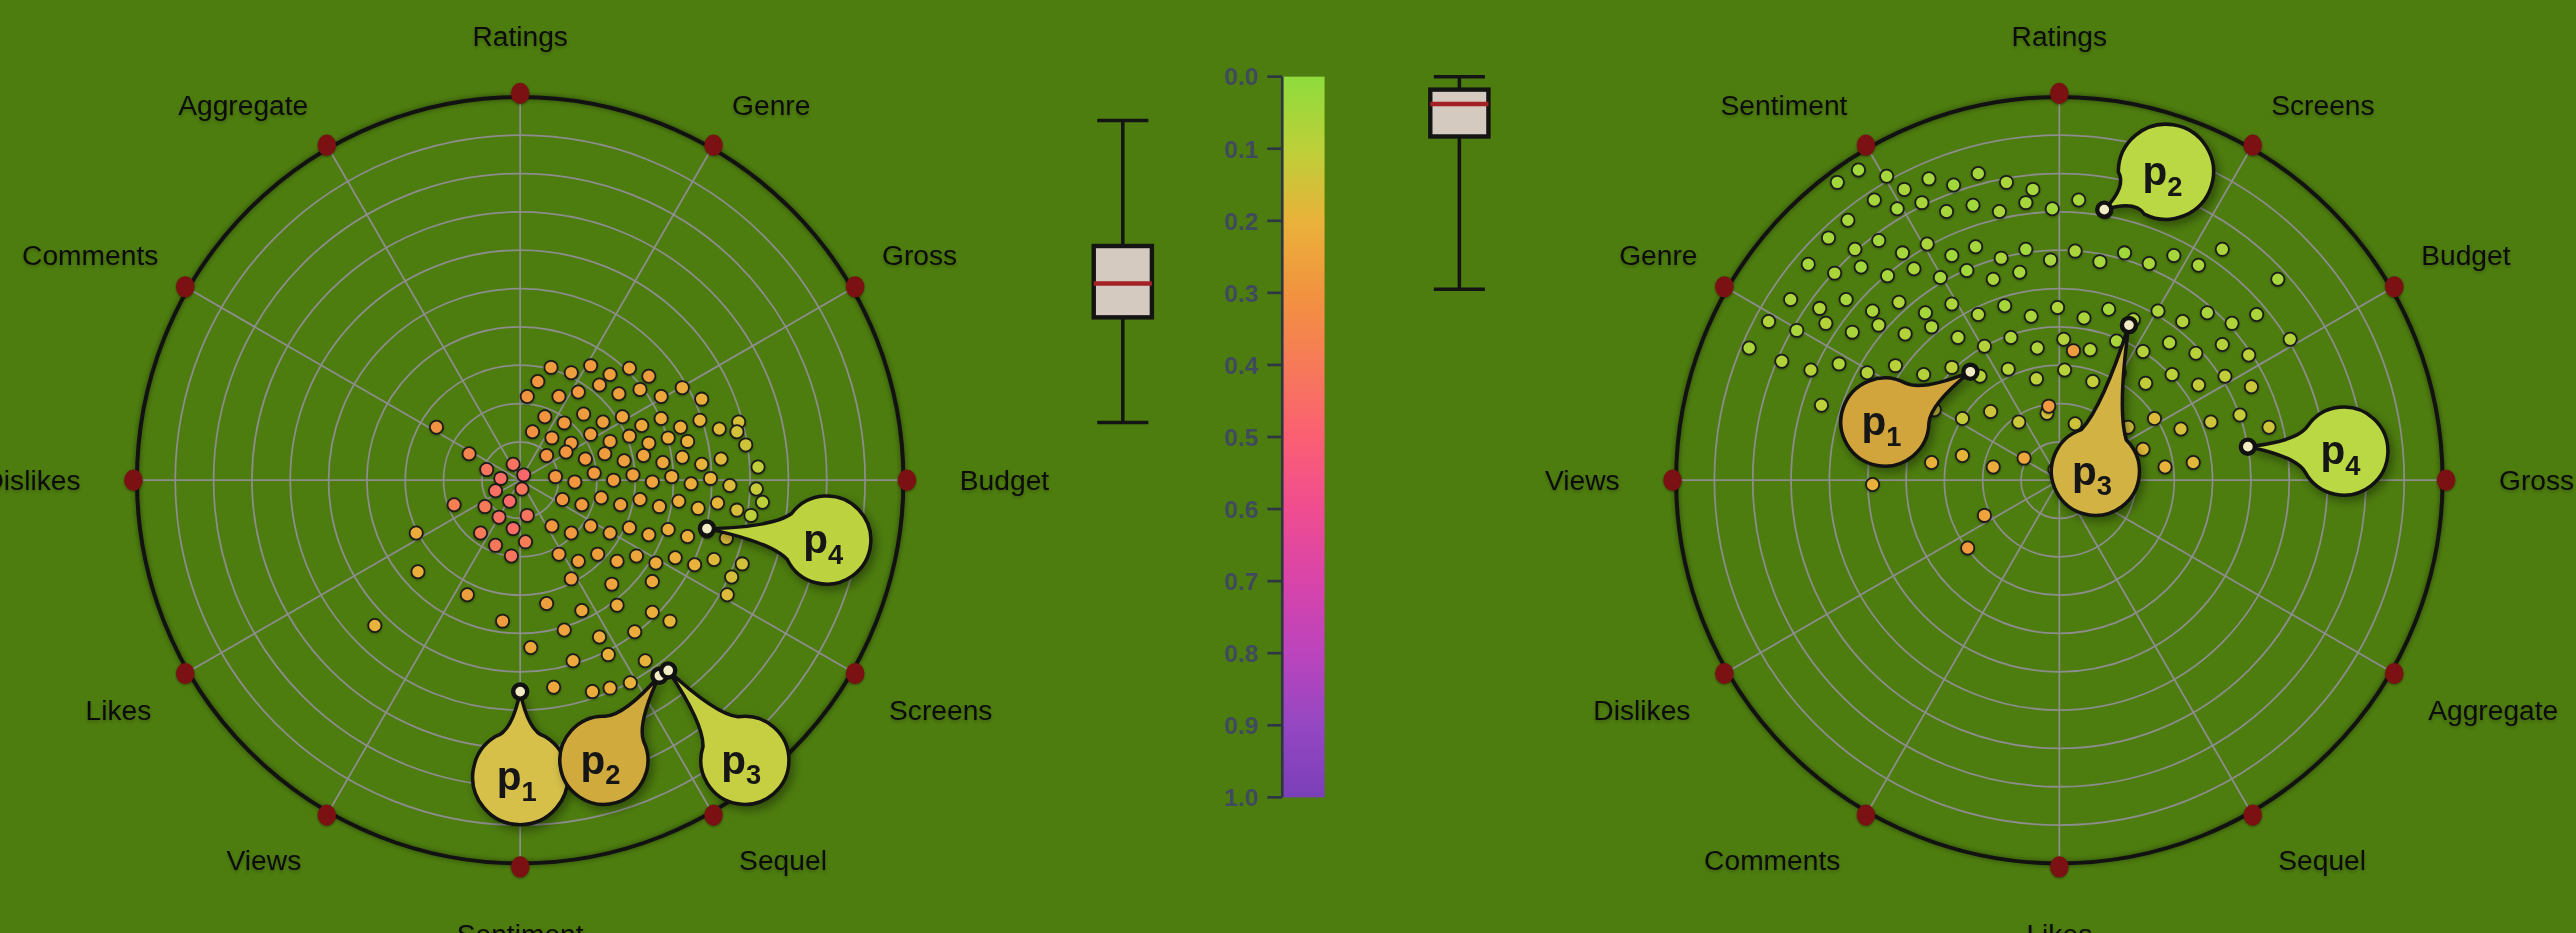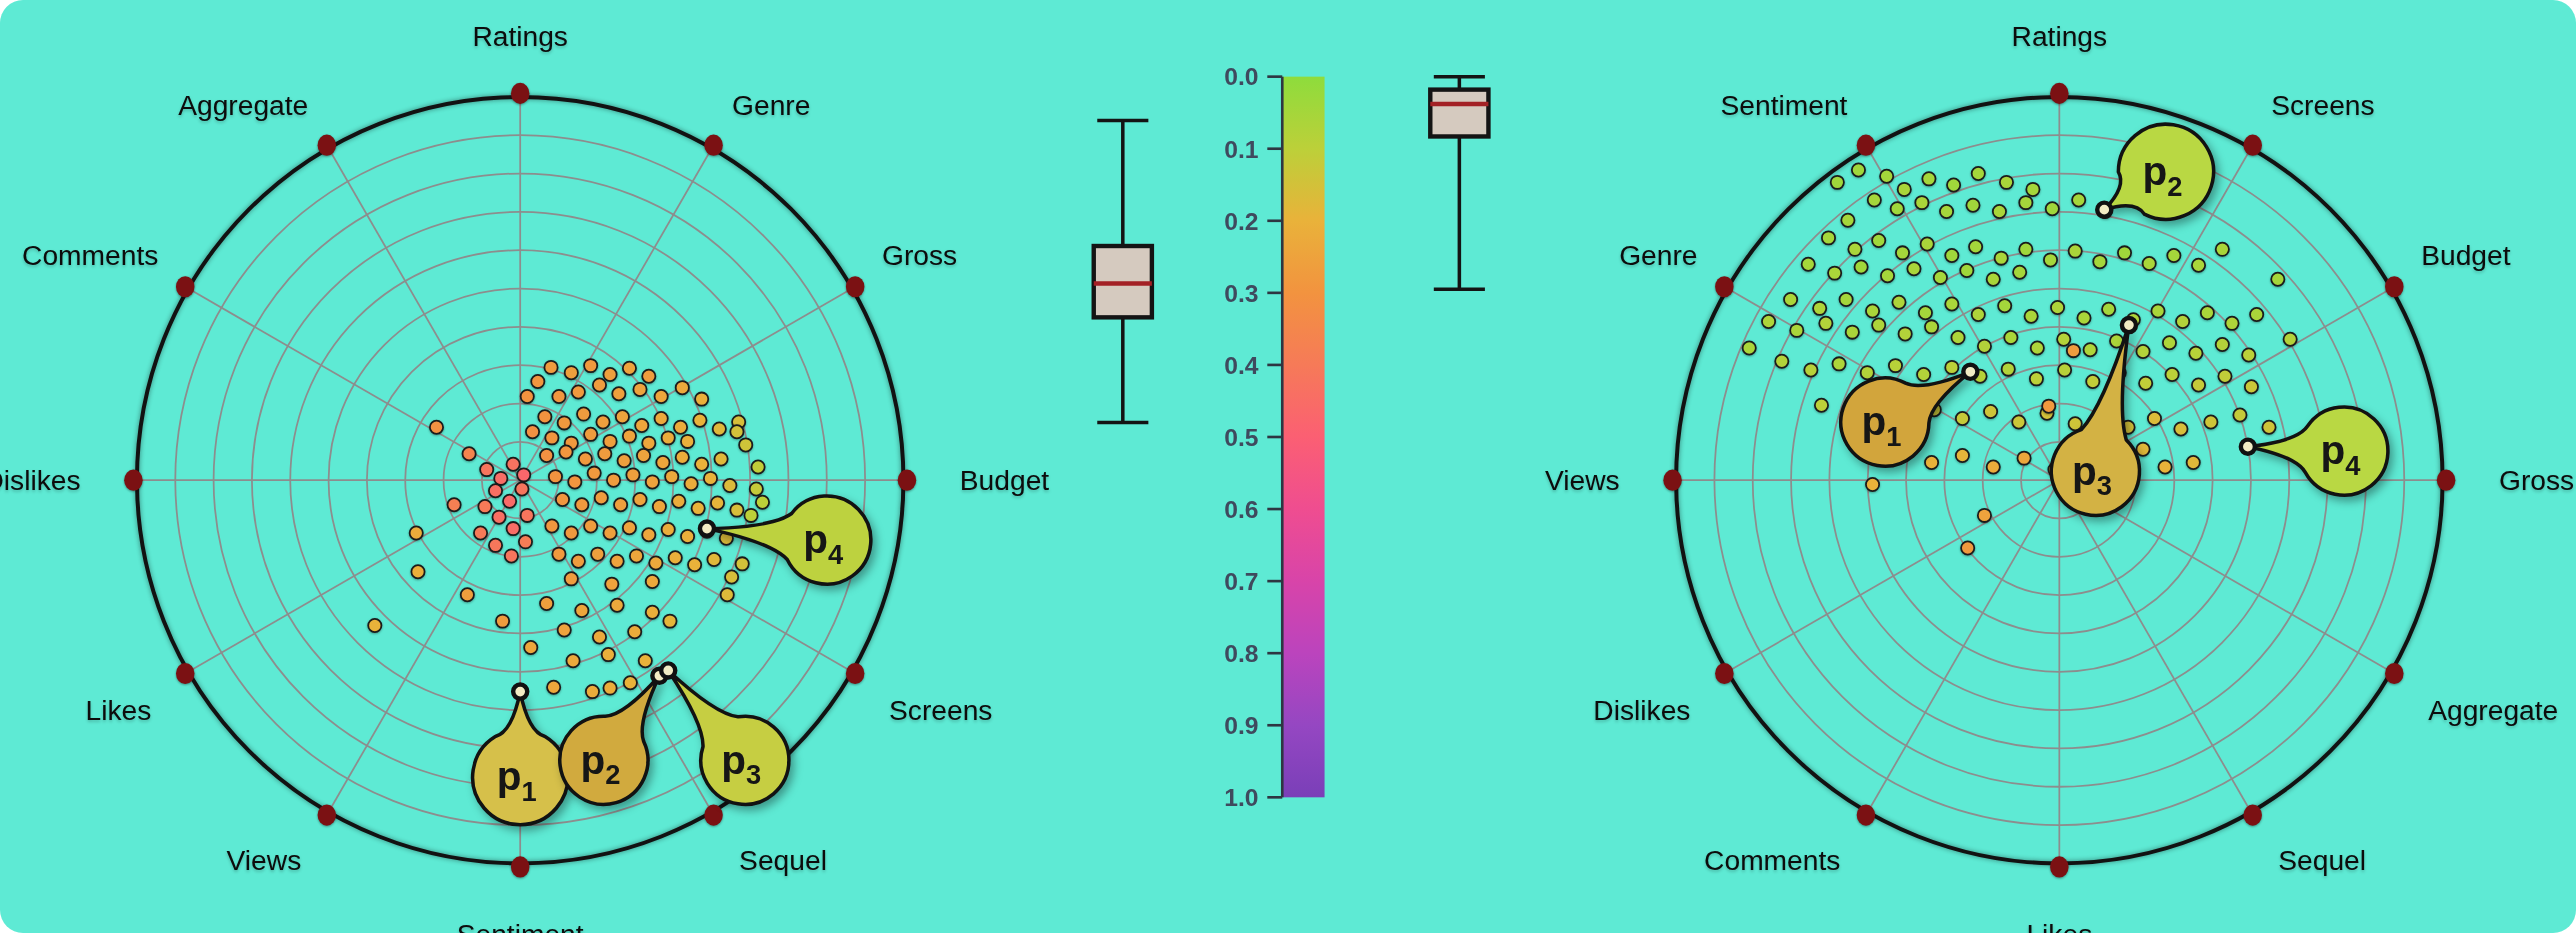--- a/index.html
+++ b/index.html
@@ -1,17 +1,17 @@
 <!DOCTYPE html>
 <html style="font-size:14px"><head>
 <meta charset="utf-8">
 <style>
   html,body{margin:0;padding:0;background:#ffffff;}
-  #stage{position:relative;width:2576px;height:933px;background:#5eead4;overflow:hidden;
-         font-family:"Liberation Sans", sans-serif;border-radius:23px;}
+  #stage{position:relative;width:2576px;height:933px;background:#4d7c0f;overflow:hidden;
+         font-family:"Liberation Sans", sans-serif;}
   svg text{font-family:"Liberation Sans", sans-serif;}
   .axis-label{font-size:32px;font-weight:500;fill:#0c0c0c;filter:drop-shadow(0 2px 2px rgba(0,0,0,.22));}
   .grid-ring{fill:none;stroke:#8d8d8d;stroke-width:2;}
   .grid-spoke{stroke:#8d8d8d;stroke-width:2;}
   .outer-ring{fill:none;stroke:#121212;stroke-width:4.5;filter:drop-shadow(0 0 3px rgba(0,0,0,.45));}
   .axis-dot{fill:#7b1113;filter:drop-shadow(0 1px 1px rgba(0,0,0,.4));}
   .pt{stroke:#1b1b1b;stroke-width:2;filter:drop-shadow(0 1px 1px rgba(0,0,0,.35));}
   .callout-shape{stroke:#121212;stroke-width:4;filter:drop-shadow(4px 5px 5px rgba(0,0,0,.35));}
   .callout-label{font-size:46px;font-weight:600;fill:#161616;}
   .callout-sub{font-size:31px;font-weight:600;fill:#161616;}

